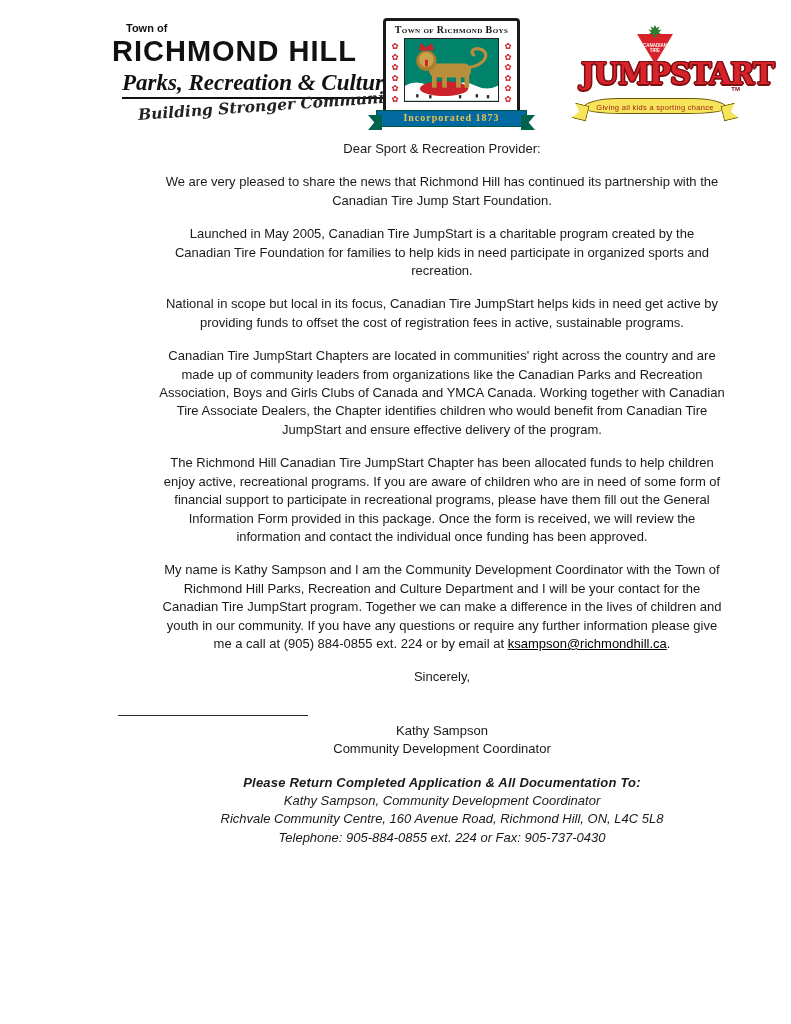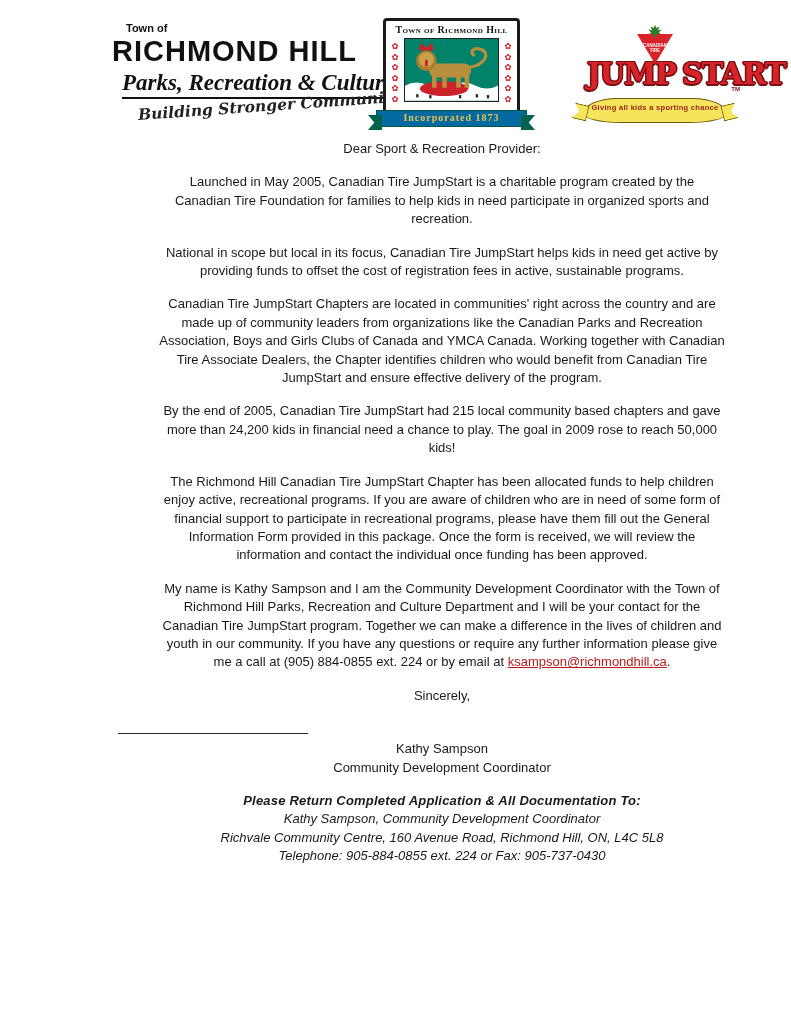--- a/index.html
+++ b/index.html
@@ -58,66 +58,65 @@
 
   .logo-jumpstart{position:absolute;left:573px;top:24px;width:164px;height:100px;}
   .js-triangle{
     position:absolute;left:50%;top:10px;width:36px;height:30px;transform:translateX(-50%);
     background:#d8232a;clip-path:polygon(0 0,100% 0,50% 100%);z-index:2;
     text-align:center;color:#fff;font-weight:bold;font-size:4.5px;line-height:5px;
     padding-top:9px;box-sizing:border-box;white-space:pre-line;
   }
   .js-leaf{position:absolute;left:50%;top:1px;transform:translateX(-50%);z-index:3;}
   .js-words{
-    position:absolute;left:14px;right:0;top:33px;display:flex;justify-content:space-between;
+    position:absolute;left:8px;right:0;top:33px;display:flex;justify-content:space-between;
     font-family:"DejaVu Serif",serif;font-weight:bold;font-size:29px;letter-spacing:-1px;
     color:#d8232a;white-space:nowrap;
     text-shadow:-1.5px 0 #7b1013,1.5px 0 #7b1013,0 -1.5px #7b1013,0 1.5px #7b1013,
                 -1px -1px #7b1013,1px 1px #7b1013,-1px 1px #7b1013,1px -1px #7b1013;
-    gap:6px;
   }
   .js-tm{position:absolute;right:-3px;top:62px;font-size:6px;color:#7b1013;font-weight:bold;}
   .js-ribbon{
-    position:absolute;left:10px;right:10px;top:74px;height:25px;
+    position:absolute;left:10px;right:10px;top:74px;height:16px;
     background:#f6e45a;border:1.5px solid #6b5a10;box-sizing:border-box;
     border-radius:45% 45% 50% 50% / 120% 120% 70% 70%;
-    text-align:center;line-height:17px;font-size:7.5px;font-weight:bold;color:#9c1d1d;
+    text-align:center;line-height:17px;font-size:7.5px;font-weight:normal;color:#9c1d1d;
     letter-spacing:0.3px;z-index:2;white-space:nowrap;
   }
   .js-ribbon::before,.js-ribbon::after{
     content:"";position:absolute;top:5px;width:13px;height:14px;background:#f6e45a;
     border:1px solid #6b5a10;z-index:-1;
   }
   .js-ribbon::before{left:-11px;clip-path:polygon(0 0,100% 0,100% 100%,0 100%,40% 50%);transform:rotate(14deg);}
   .js-ribbon::after{right:-11px;clip-path:polygon(0 0,100% 0,60% 50%,100% 100%,0 100%);transform:rotate(-14deg);}
 
   
   .letter{position:absolute;left:118px;top:140px;width:648px;font-size:13px;line-height:18.4px;text-align:center;}
   .para{white-space:pre-line;margin:0 0 15px 0;}
-  .email{color:#b91c1c;}
+  .email{color:#000000;}
   .sig-line{width:190px;border-top:1.6px solid #2a2a2a;margin:28px 0 6px 0;}
   .sig-block{white-space:pre-line;}
   .footer{margin-top:15px;font-style:italic;}
   .footer-heading{font-weight:bold;letter-spacing:0.2px;}
   .footer div{white-space:nowrap;}
 </style>
 </head>
 <body>
 
 <div class="page">
 
   <div class="logo-parks">
     <div class="lp-townof">Town of</div>
     <div class="lp-title">RICHMOND HILL</div>
     <div class="lp-dept">Parks, Recreation &amp; Culture</div>
     <div class="lp-tagline">Building Stronger Communities</div>
   </div>
 
   <div class="logo-crest">
-    <div class="crest-title">Town of Richmond Hill</div>
+    <div class="crest-title">Town of Richmond Boys</div>
     <div class="crest-rosettes left">✿
 ✿
 ✿
 ✿
 ✿
 ✿</div>
     <div class="crest-rosettes right">✿
 ✿
 ✿
 ✿
@@ -156,33 +155,32 @@
     <div class="js-words">
       <span>JUMP</span>
       <span>START</span>
     </div>
     <div class="js-tm">TM</div>
     <div class="js-ribbon">Giving all kids a sporting chance</div>
   </div>
 
   <div class="letter">
     <div class="para">Dear Sport &amp; Recreation Provider:</div>
+    <div class="para">We are very pleased to share the news that Richmond Hill has continued its partnership with the
+Canadian Tire Jump Start Foundation.</div>
     <div class="para">Launched in May 2005, Canadian Tire JumpStart is a charitable program created by the
 Canadian Tire Foundation for families to help kids in need participate in organized sports and
 recreation.</div>
     <div class="para">National in scope but local in its focus, Canadian Tire JumpStart helps kids in need get active by
 providing funds to offset the cost of registration fees in active, sustainable programs.</div>
     <div class="para">Canadian Tire JumpStart Chapters are located in communities' right across the country and are
 made up of community leaders from organizations like the Canadian Parks and Recreation
 Association, Boys and Girls Clubs of Canada and YMCA Canada.  Working together with Canadian
 Tire Associate Dealers, the Chapter identifies children who would benefit from Canadian Tire
 JumpStart and ensure effective delivery of the program.</div>
-    <div class="para">By the end of 2005, Canadian Tire JumpStart had 215 local community based chapters and gave
-more than 24,200 kids in financial need a chance to play. The goal in 2009 rose to reach 50,000
-kids!</div>
     <div class="para">The Richmond Hill Canadian Tire JumpStart Chapter has been allocated funds to help children
 enjoy active, recreational programs. If you are aware of children who are in need of some form of
 financial support to participate in recreational programs, please have them fill out the General
 Information Form provided in this package. Once the form is received, we will review the
 information and contact the individual once funding has been approved.</div>
     <div class="para"><span>My name is Kathy Sampson and I am the Community Development Coordinator with the Town of
 Richmond Hill Parks, Recreation and Culture Department and I will be your contact for the
 Canadian Tire JumpStart program.  Together we can make a difference in the lives of children and
 youth in our community.  If you have any questions or require any further information please give
 me a call at (905) 884-0855 ext. 224 or by email at </span><a href="#" class="email">ksampson@richmondhill.ca</a><span>.</span></div>

